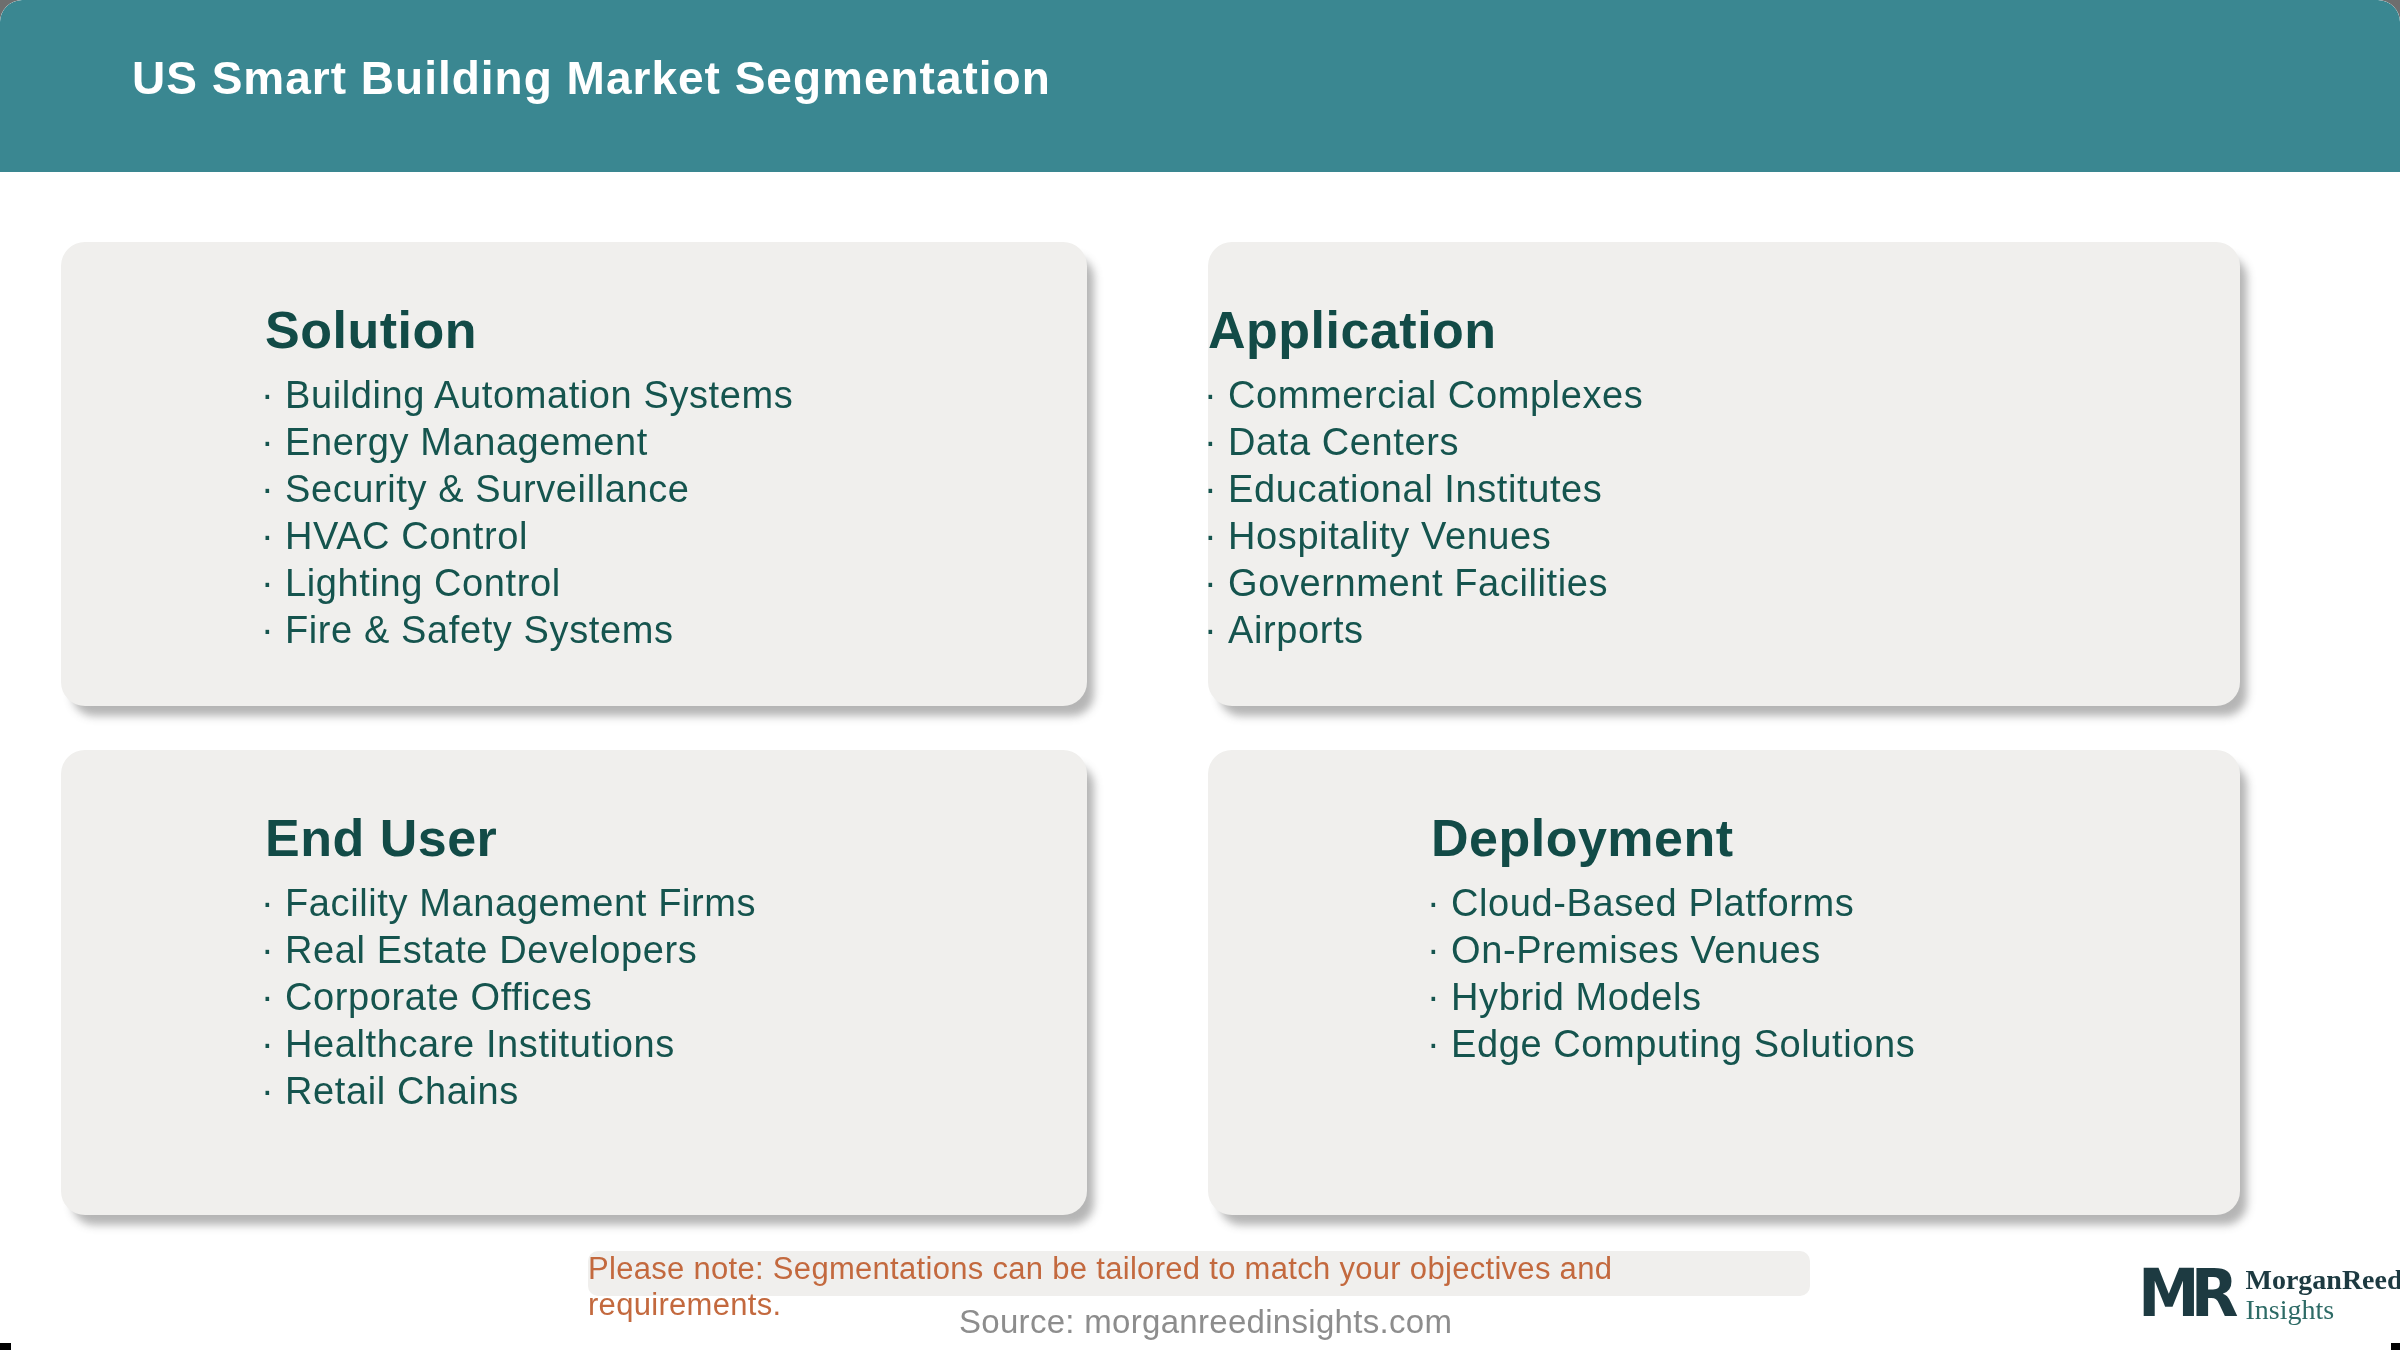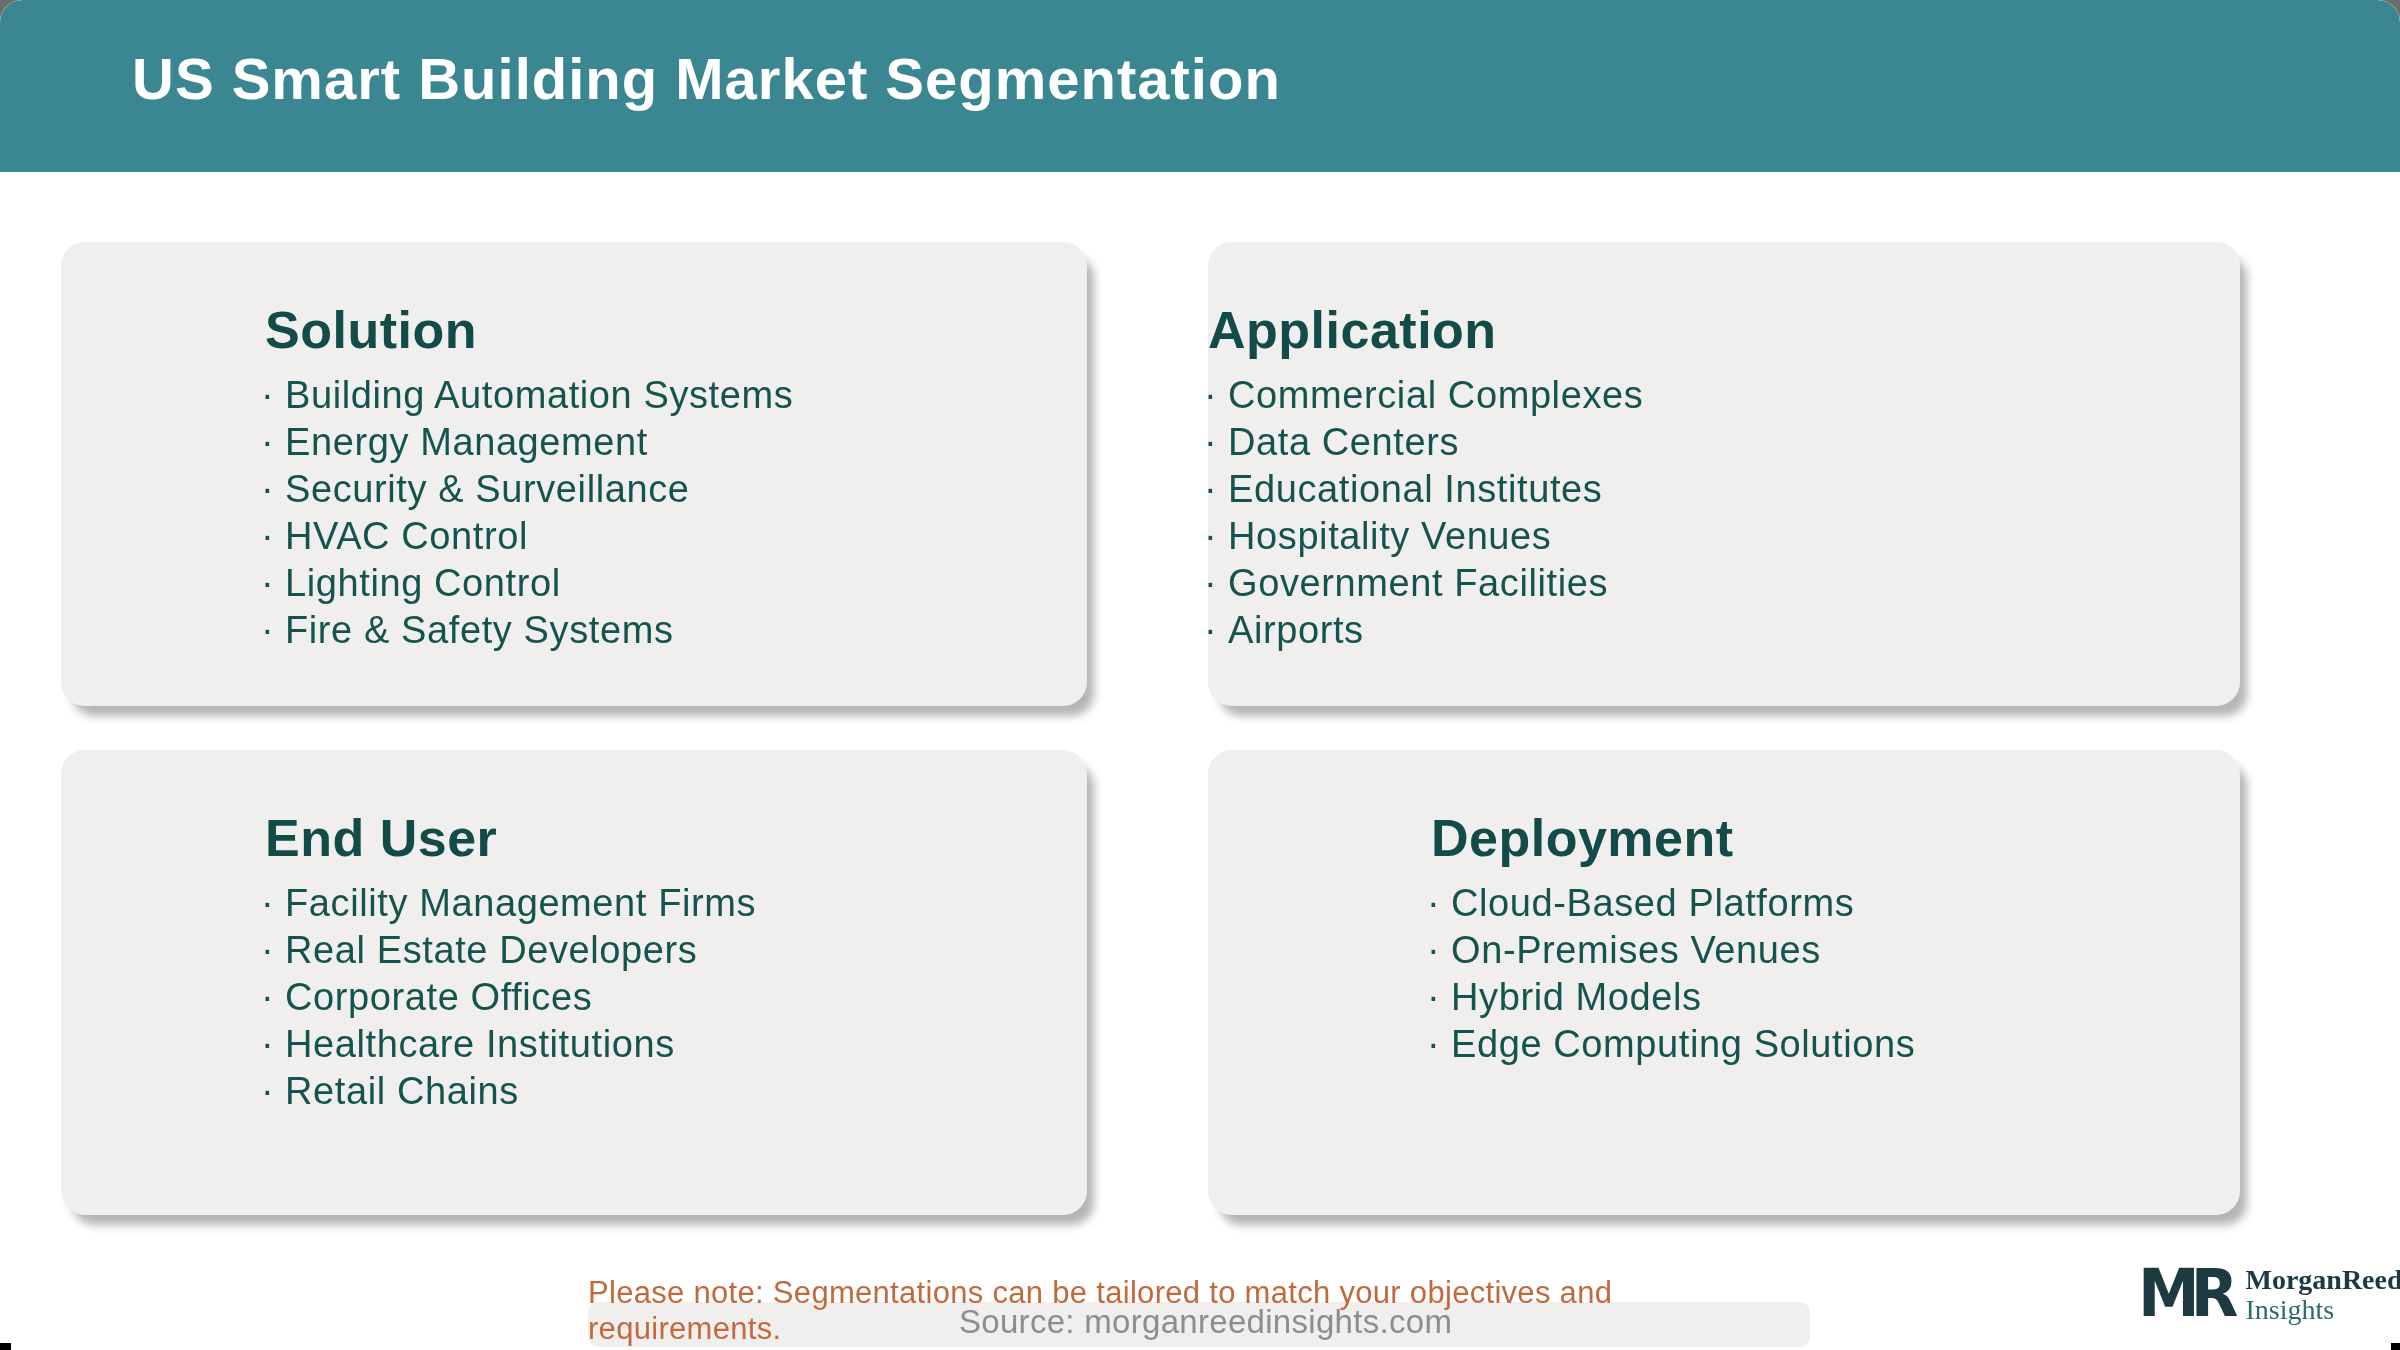--- a/index.html
+++ b/index.html
@@ -12,21 +12,21 @@
 
   
   .header {
     position:absolute; top:0; left:0; width:2400px; height:172px;
     background:var(--header_bg, #3a8791);
     border-radius:22px 22px 0 0;
     display:flex; align-items:center;
   }
   .header h1 {
     margin-left:132px; margin-top:-16px;
-    color:#ffffff; font-size:58px; font-weight:700; letter-spacing:1px;
+    color:#ffffff; font-size:46px; font-weight:700; letter-spacing:1px;
   }
 
   
   .card {
     position:absolute;
     background:var(--card_bg, #f0efed);
     border-radius:24px;
     box-shadow:9px 12px 9px -2px rgba(90,90,90,0.45);
     padding-top:58px;
   }
@@ -43,23 +43,23 @@
   .card li {
     display:flex; align-items:baseline;
     font-size:38px; line-height:47px; letter-spacing:0.6px;
     color:var(--list_text, #15544e);
   }
   .card li .bullet { width:24px; flex:0 0 24px; margin-left:-4px; }
   .card li .li-text { white-space:nowrap; }
 
   
   .note {
-    position:absolute; left:588px; top:1302px; width:1222px; height:45px;
+    position:absolute; left:588px; top:1251px; width:1222px; height:45px;
     background:var(--note_bg, #f0efed); border-radius:10px;
-    display:flex; align-items:flex-end; justify-content:center;
+    display:flex; align-items:flex-start; justify-content:center;
     font-size:31px; letter-spacing:0.3px;
     color:var(--note_text, #c3693e);
   }
 
   
   .source {
     position:absolute; left:937px; top:1303px;
     font-size:33px; color:var(--source_text, #8d8d8d); letter-spacing:0.3px;margin-left:22px;
   }
 

